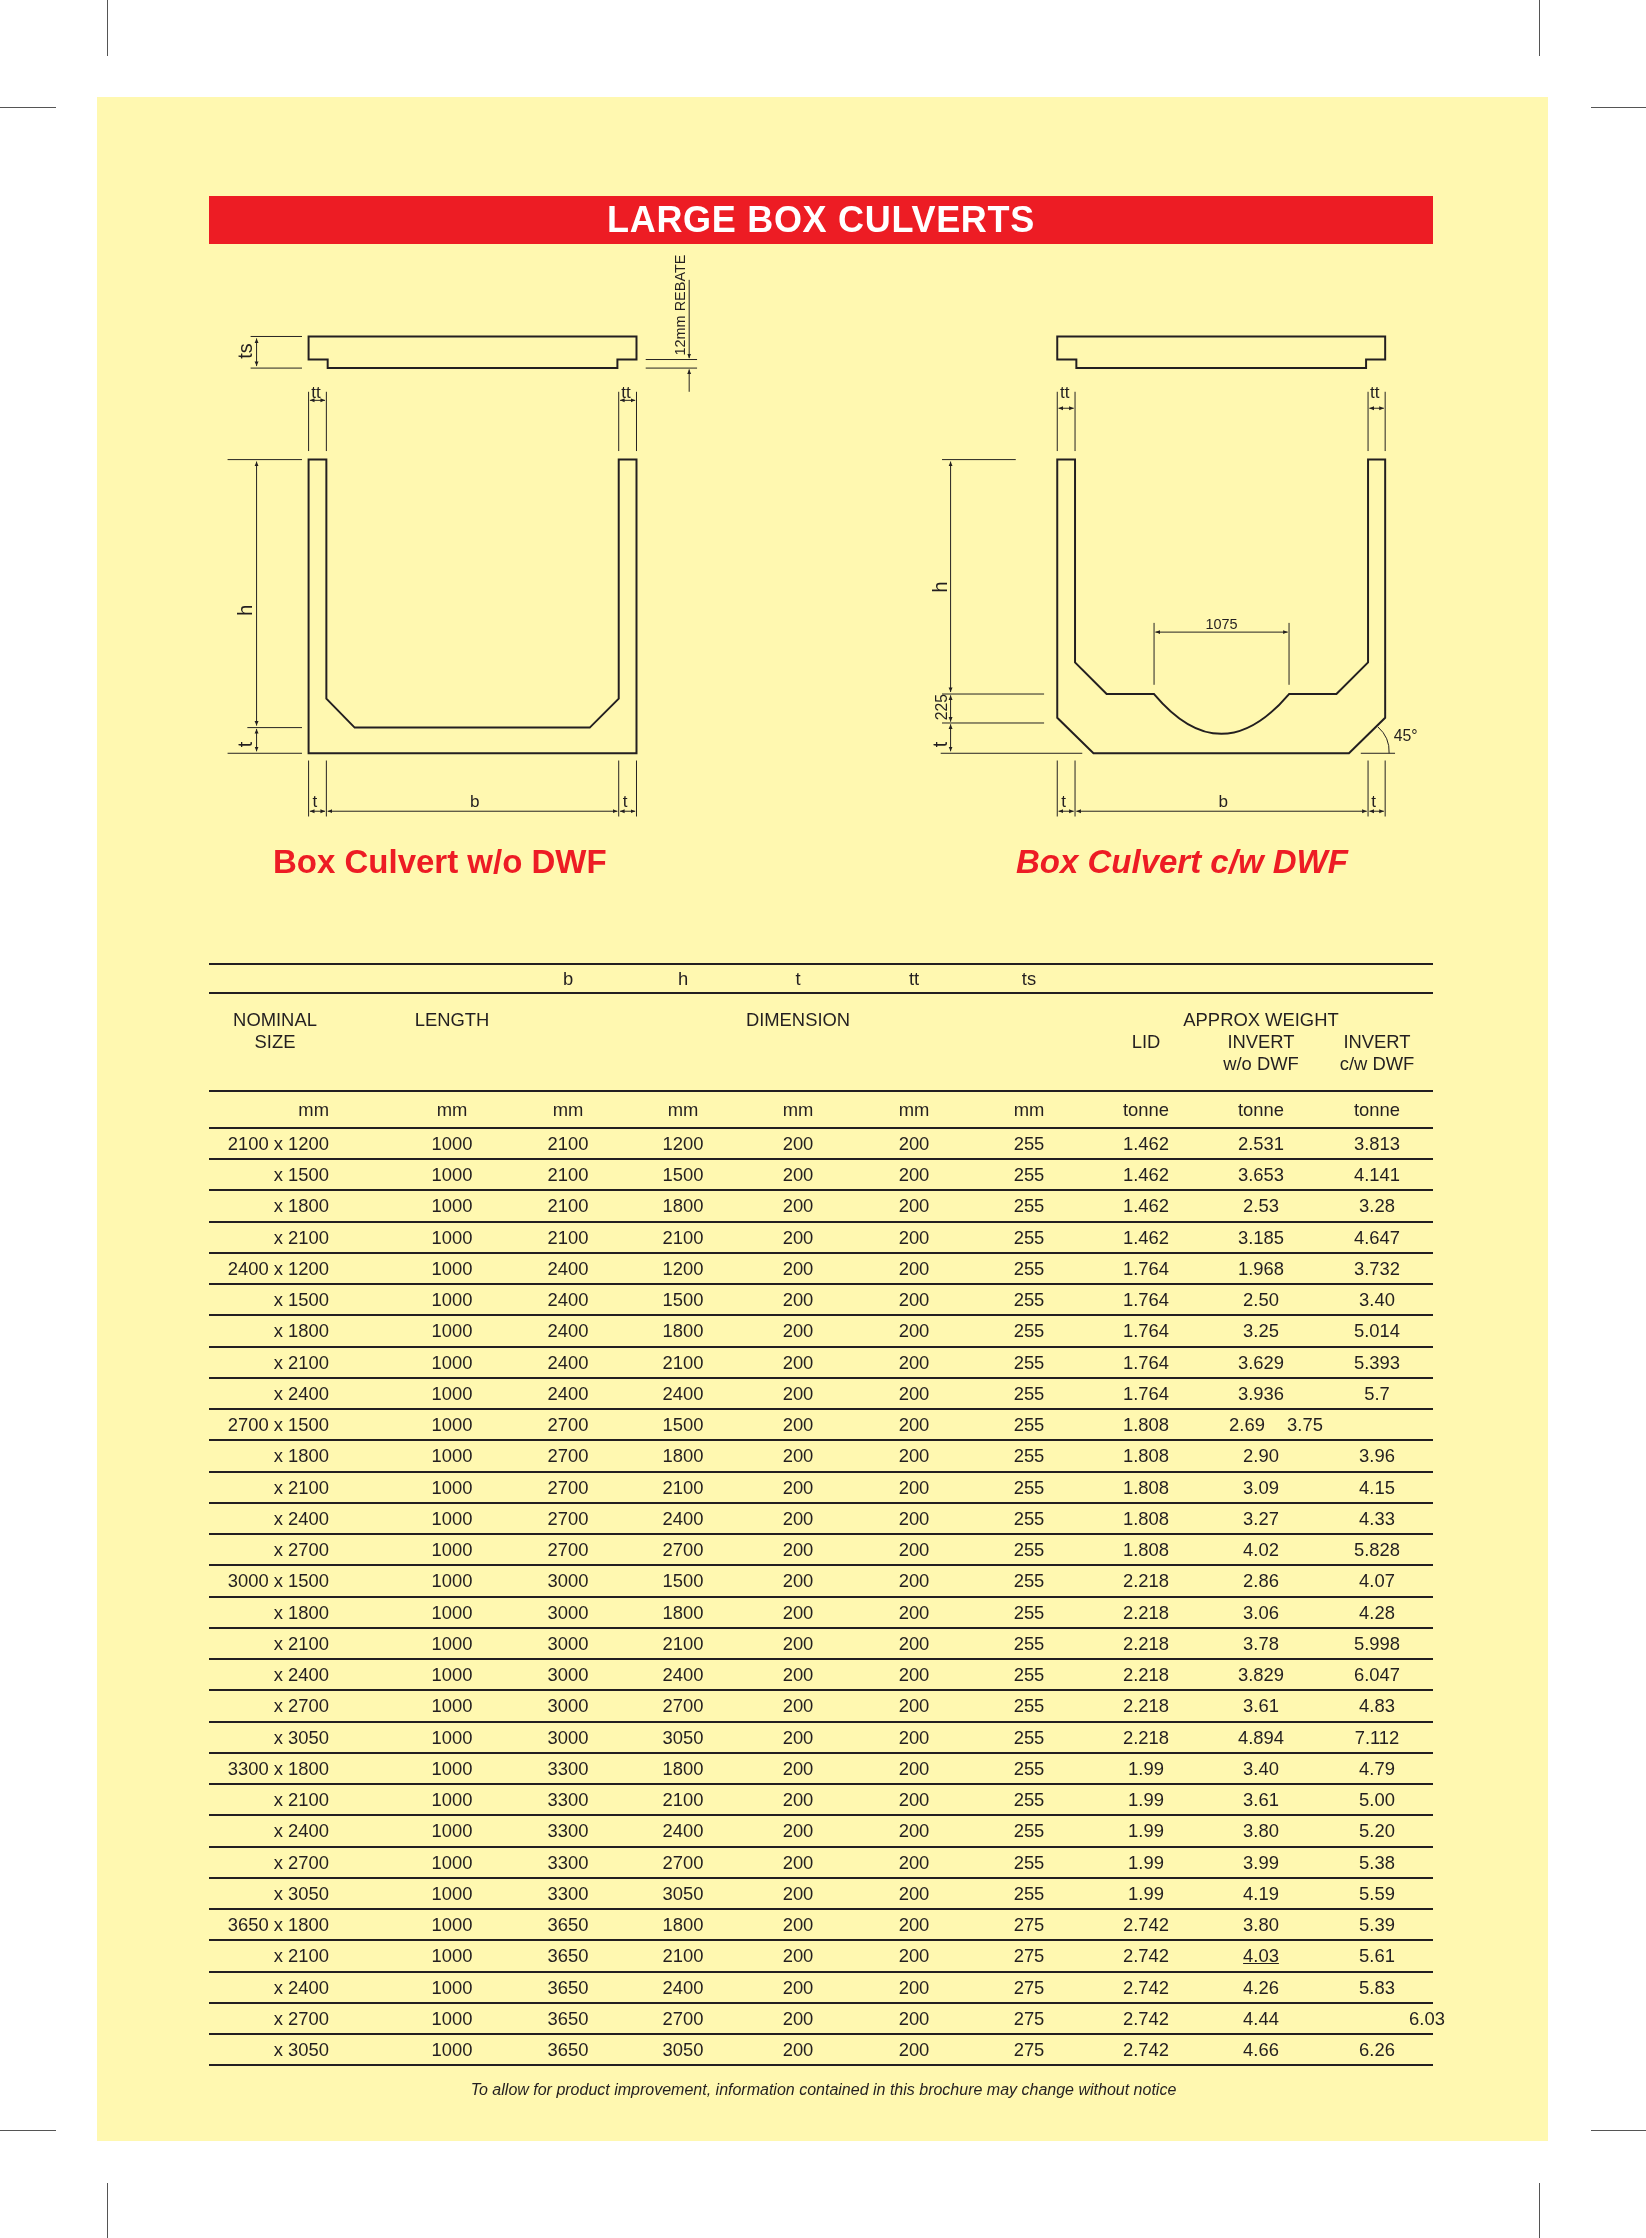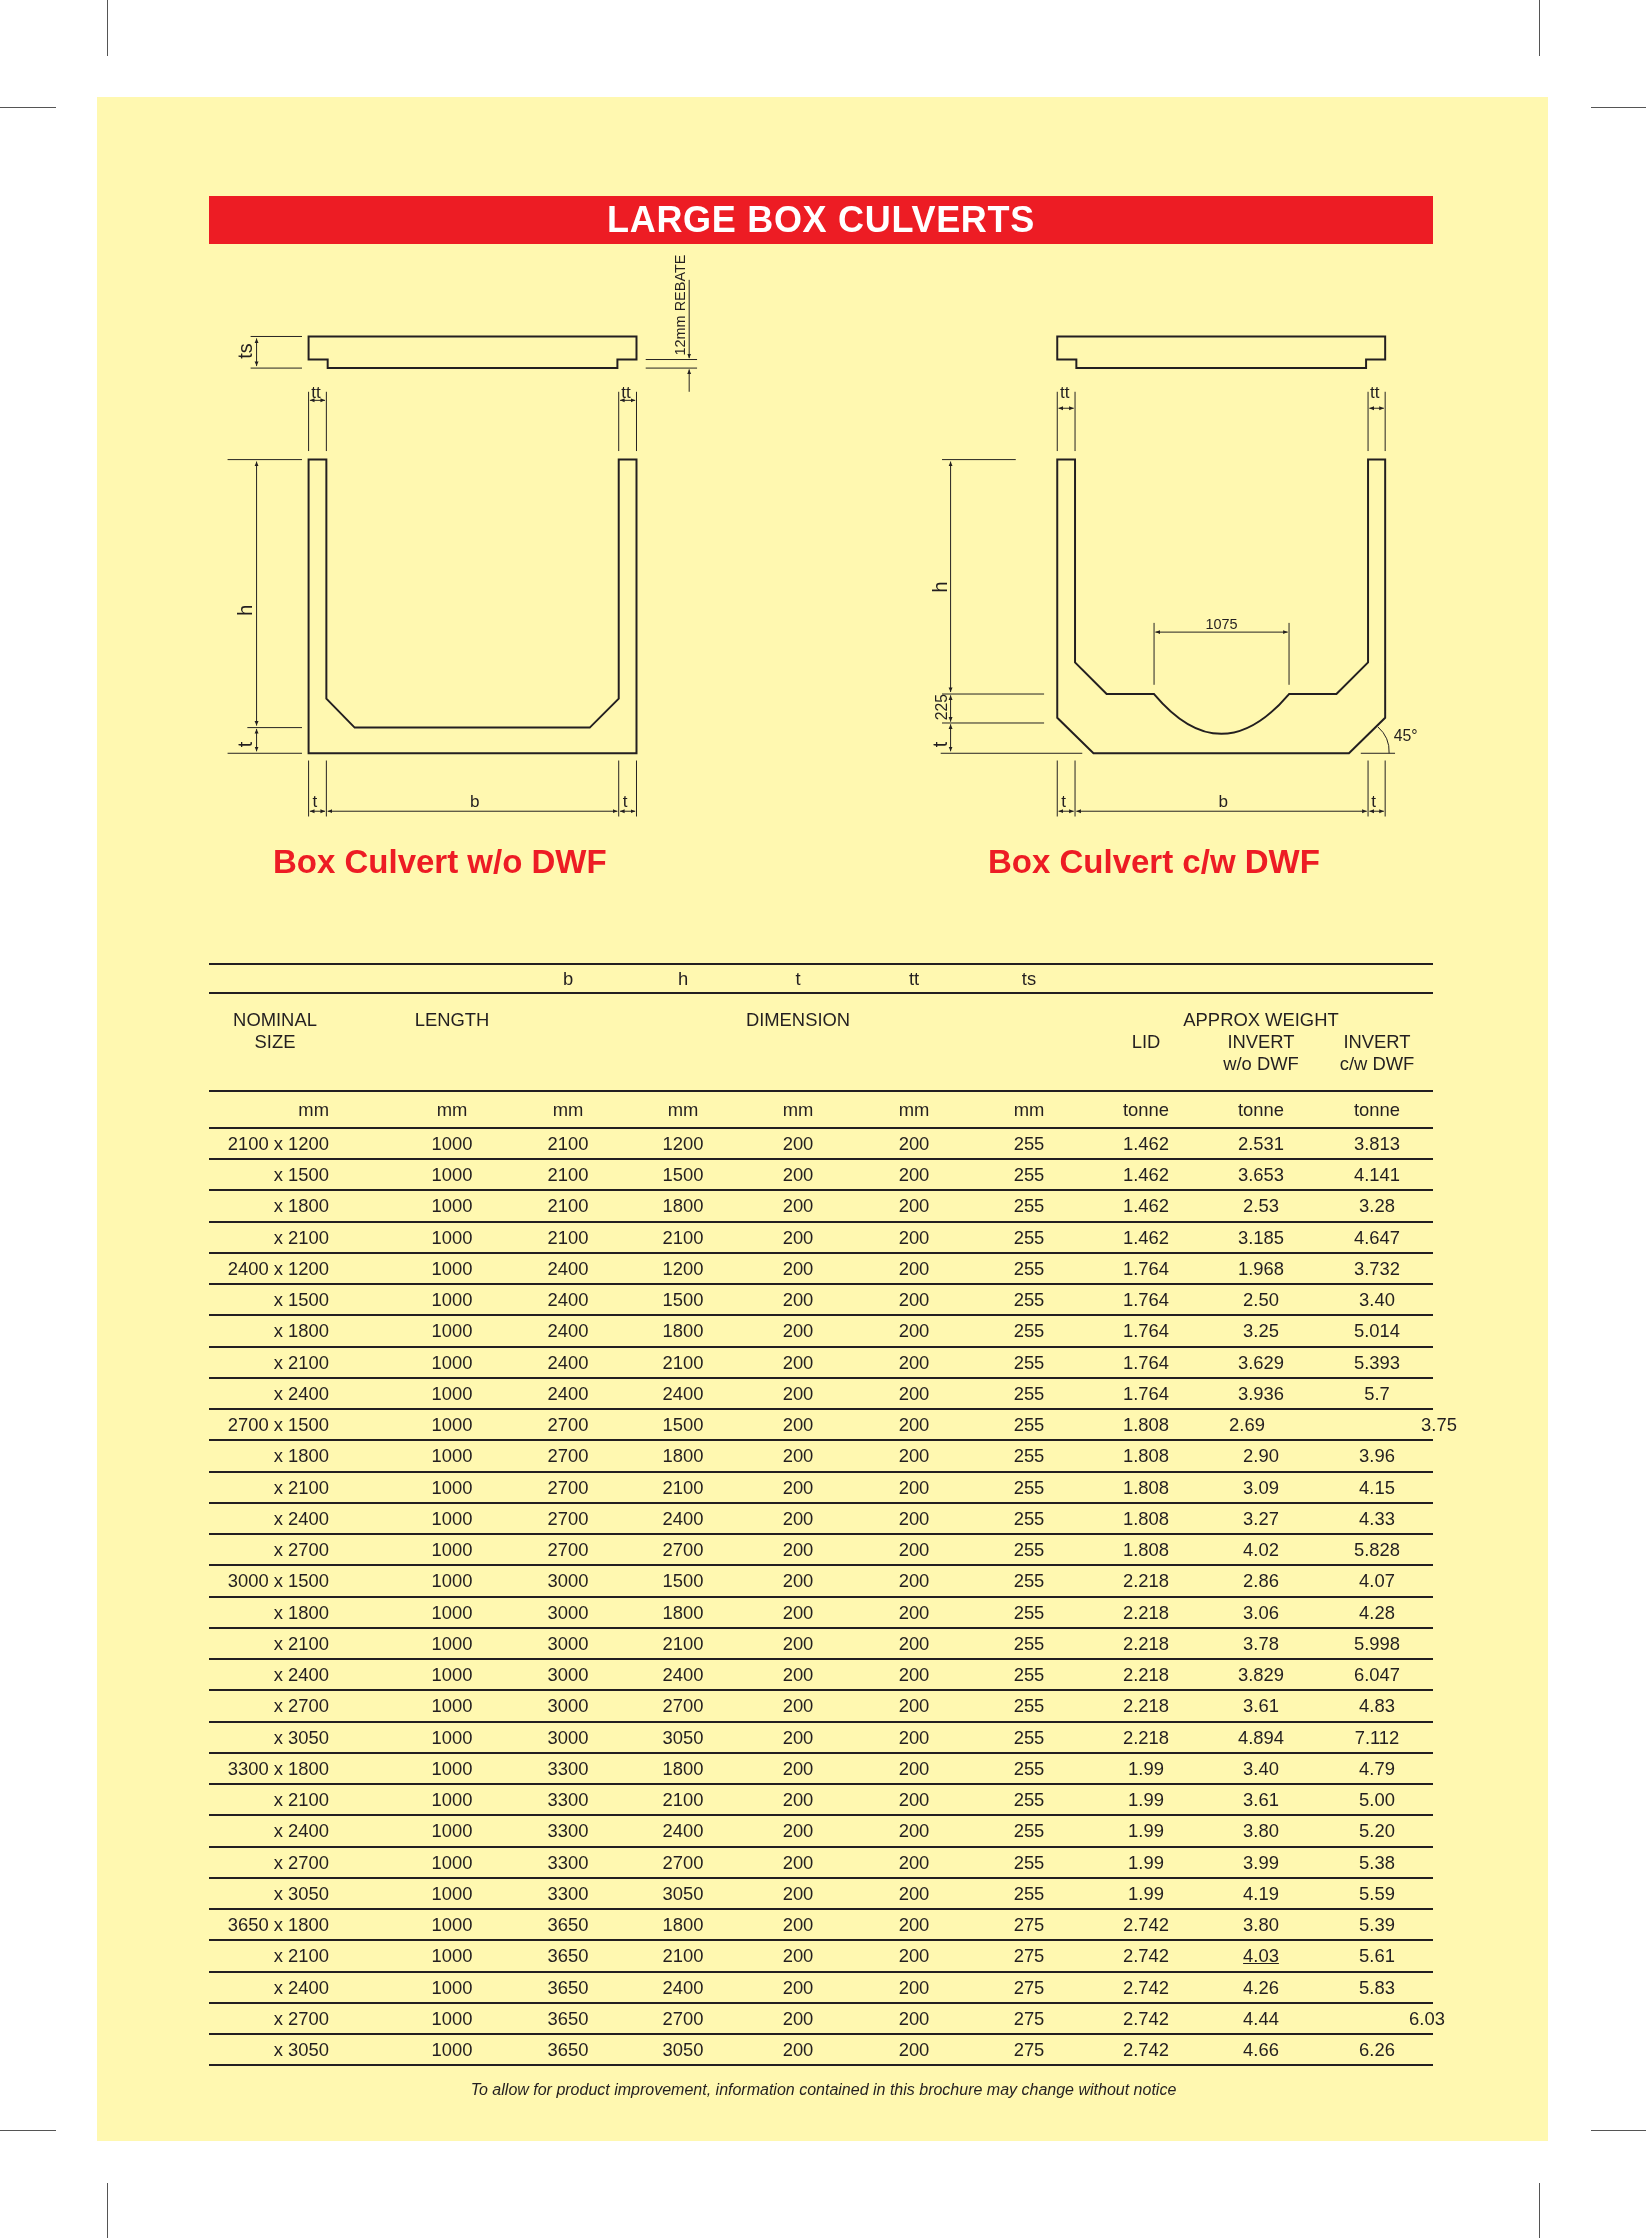--- a/index.html
+++ b/index.html
@@ -129,21 +129,21 @@
     <text transform="translate(1437,1135) rotate(-90)" font-size="30">t</text>
     <text x="1830" y="955" font-size="22">1075</text>
     <text x="2116" y="1125" font-size="24">45°</text>
     <text x="1611" y="1225">t</text>
     <text x="1850" y="1225">b</text>
     <text x="2082" y="1225">t</text>
   </g>
 </svg>
 
 <div class="caption" style="left:273px;">Box Culvert w/o DWF</div>
-<div class="caption" style="left:988px;">Box Culvert c/w DWF</div>
+<div class="caption" style="left:1016px;font-style:italic;">Box Culvert c/w DWF</div>
 
 <div>
   <div class="rule" style="top:963px;"></div>
   <div class="hdr" style="left:568px;top:968px;">b</div>
   <div class="hdr" style="left:683px;top:968px;">h</div>
   <div class="hdr" style="left:798px;top:968px;">t</div>
   <div class="hdr" style="left:914px;top:968px;">tt</div>
   <div class="hdr" style="left:1029px;top:968px;">ts</div>
   <div class="rule" style="top:992px;"></div>
 
@@ -299,21 +299,21 @@
       <div>
         <div class="cell r" style="left: 329px; top: 1414px;">2700 x 1500</div>
         <div class="cell" style="left: 452px; top: 1414px;">1000</div>
         <div class="cell" style="left: 568px; top: 1414px;">2700</div>
         <div class="cell" style="left: 683px; top: 1414px;">1500</div>
         <div class="cell" style="left: 798px; top: 1414px;">200</div>
         <div class="cell" style="left: 914px; top: 1414px;">200</div>
         <div class="cell" style="left: 1029px; top: 1414px;">255</div>
         <div class="cell" style="left: 1146px; top: 1414px;">1.808</div>
         <div class="cell" style="left: 1247px; top: 1414px;">2.69</div>
-        <div class="cell" style="left: 1439px; top: 1414px;">3.75</div>
+        <div class="cell" style="left: 1305px; top: 1414px;">3.75</div>
         <div class="rule" style="top: 1439px;"></div>
       </div>
       <div>
         <div class="cell r" style="left: 329px; top: 1445px;">x 1800</div>
         <div class="cell" style="left: 452px; top: 1445px;">1000</div>
         <div class="cell" style="left: 568px; top: 1445px;">2700</div>
         <div class="cell" style="left: 683px; top: 1445px;">1800</div>
         <div class="cell" style="left: 798px; top: 1445px;">200</div>
         <div class="cell" style="left: 914px; top: 1445px;">200</div>
         <div class="cell" style="left: 1029px; top: 1445px;">255</div>

